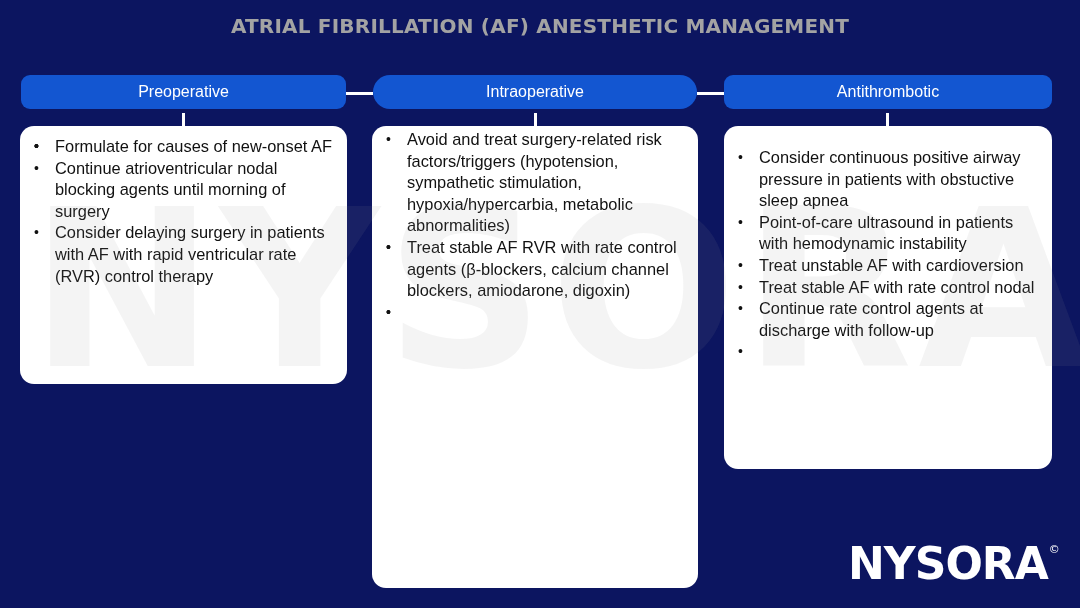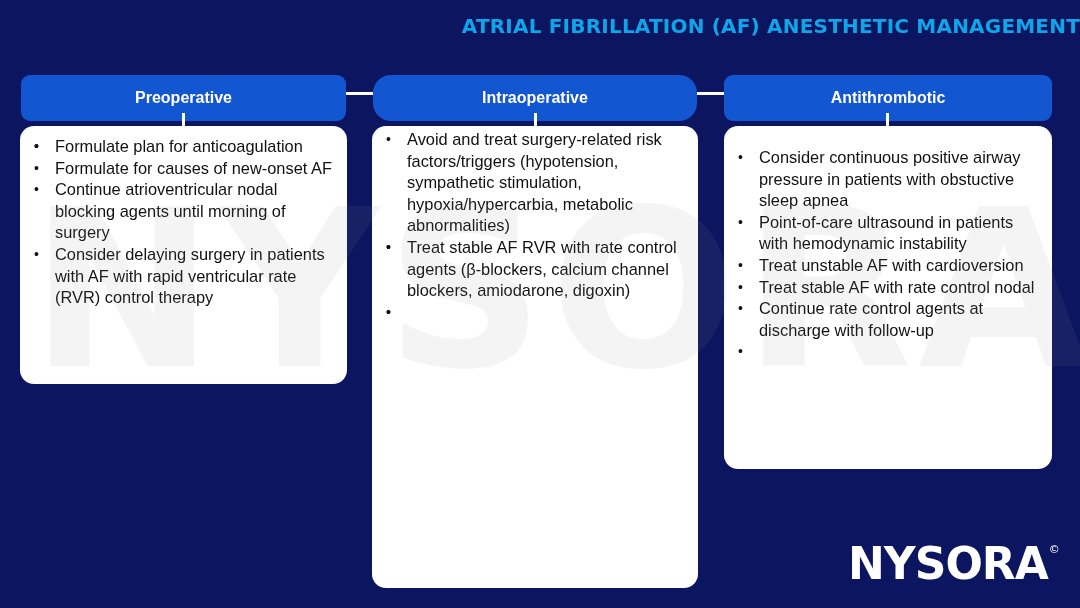--- a/index.html
+++ b/index.html
@@ -4,28 +4,28 @@
 <style>
   * { box-sizing: border-box; margin: 0; padding: 0; }
   html, body { width: 1080px; height: 608px; overflow: hidden; }
   body {
     background: #0c1560;
     font-family: "Liberation Sans", "DejaVu Sans", sans-serif;
     position: relative;
   }
   .title {
     position: absolute; left: 0; top: 14px; width: 1080px;
-    text-align: right; color: #0ea5e9;
+    text-align: center; color: #a3a3a3;
     font-family: "DejaVu Sans", "Liberation Sans", sans-serif;
     font-weight: 700; font-size: 20px; letter-spacing: 0.2px;
   }
   .phase-header {
-    position: absolute; top: 75px; height: 46px;
+    position: absolute; top: 75px; height: 34px;
     background: #1356d1; border-radius: 9px;
-    color: #ffffff; font-weight: 700; font-size: 16px;
+    color: #ffffff; font-weight: 400; font-size: 16px;
     display: flex; align-items: center; justify-content: center;
   }
   .h-connector {
     position: absolute; top: 92px; height: 3px; background: #ffffff;
   }
   .v-connector {
     position: absolute; top: 113px; width: 3px; height: 14px; background: #ffffff;
   }
   .content-box {
     position: absolute; top: 126px;
@@ -64,21 +64,21 @@
 
 <div class="h-connector" style="left:346px; width:27px;"></div>
 <div class="h-connector" style="left:697px; width:27px;"></div>
 <div class="v-connector" style="left:182px;"></div>
 <div class="v-connector" style="left:534px;"></div>
 <div class="v-connector" style="left:886px;"></div>
 
 <div class="content-box" style="left:20px; width:327px; height:258px; padding-top:10px; padding-right:8px;">
   <ul>
     <li><span class="bullet">•</span></li>
-    <li><span class="bullet">•</span><span>Formulate plan for anticoagulation</span></li>
+    <li><span class="bullet">•</span></li>
     <li><span class="bullet">•</span><span>Formulate for causes of new-onset AF</span></li>
     <li><span class="bullet">•</span><span>Continue atrioventricular nodal blocking agents until morning of surgery</span></li>
     <li><span class="bullet">•</span><span>Consider delaying surgery in patients with AF with rapid ventricular rate (RVR) control therapy</span></li>
   </ul>
 </div>
 
 <div class="content-box" style="left:372px; width:326px; height:462px; padding-top:3px; padding-right:6px;">
   <ul>
     <li><span class="bullet">•</span><span>Avoid and treat surgery-related risk factors/triggers (hypotension, sympathetic stimulation, hypoxia/hypercarbia, metabolic abnormalities)</span></li>
     <li><span class="bullet">•</span></li>

